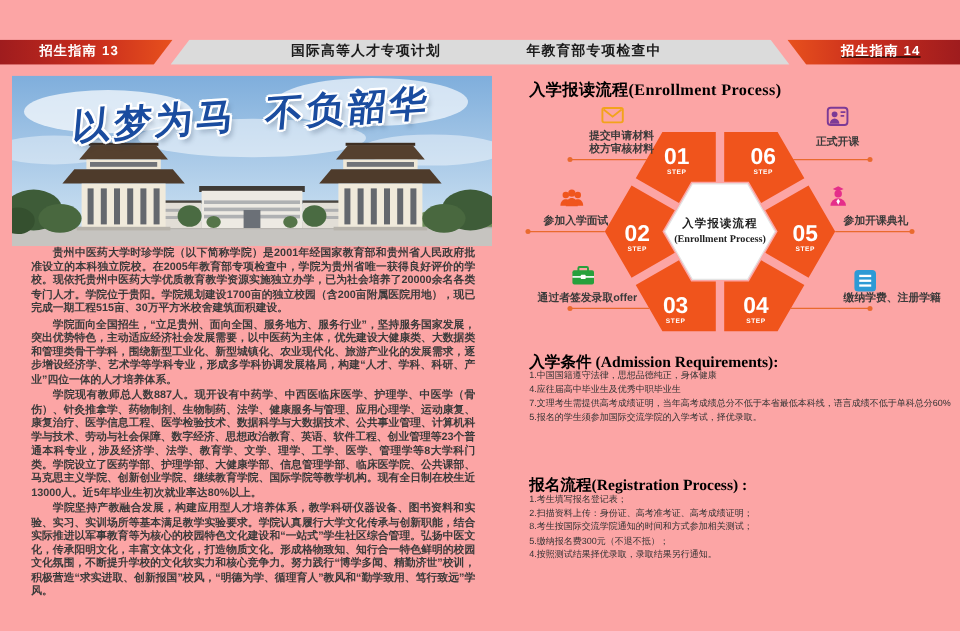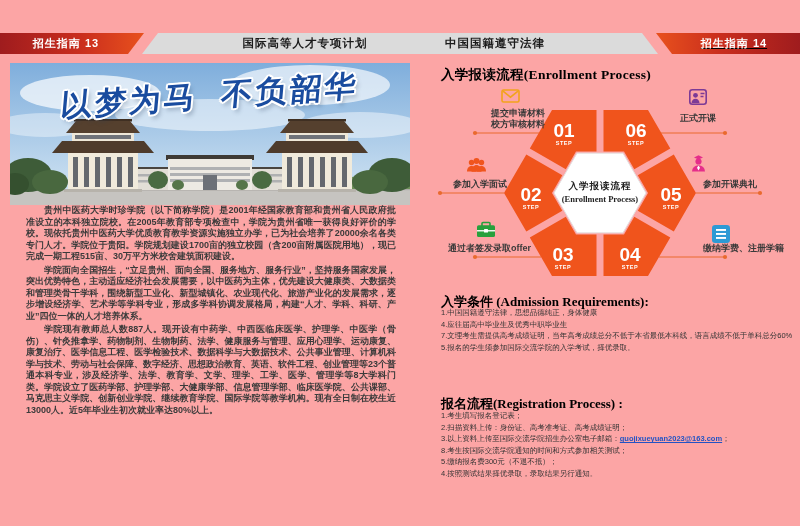--- a/index.html
+++ b/index.html
@@ -55,21 +55,21 @@
 </head>
 <body>
 
 <div class="canvas">
 
   <div class="hdr hdr-left">
     <div class="hdr-badge">招生指南 13</div>
   </div>
   <div class="hdr hdr-mid">
     <span class="t1">国际高等人才专项计划</span>
-    <span class="t2">中国国籍遵守法律</span>
+    <span class="t2">年教育部专项检查中</span>
   </div>
   <div class="hdr hdr-right">
     <div class="hdr-badge">招生指南 14</div>
   </div>
 
   <div class="photo">
     <svg width="400" height="142" viewBox="0 0 400 142">
       <defs>
         <linearGradient id="sky" x1="0" y1="0" x2="0" y2="1">
           <stop offset="0" stop-color="#7FAEDC"></stop>
@@ -148,20 +148,21 @@
     </svg>
     <div class="slogan">
       <span>以梦为马  不负韶华</span>
     </div>
   </div>
 
   <div class="ltext">
     <p>贵州中医药大学时珍学院（以下简称学院）是2001年经国家教育部和贵州省人民政府批准设立的本科独立院校。在2005年教育部专项检查中，学院为贵州省唯一获得良好评价的学校。现依托贵州中医药大学优质教育教学资源实施独立办学，已为社会培养了20000余名各类专门人才。学院位于贵阳。学院规划建设1700亩的独立校园（含200亩附属医院用地），现已完成一期工程515亩、30万平方米校舍建筑面积建设。</p>
     <p>学院面向全国招生，“立足贵州、面向全国、服务地方、服务行业”，坚持服务国家发展，突出优势特色，主动适应经济社会发展需要，以中医药为主体，优先建设大健康类、大数据类和管理类骨干学科，围绕新型工业化、新型城镇化、农业现代化、旅游产业化的发展需求，逐步增设经济学、艺术学等学科专业，形成多学科协调发展格局，构建“人才、学科、科研、产业”四位一体的人才培养体系。</p>
     <p>学院现有教师总人数887人。现开设有中药学、中西医临床医学、护理学、中医学（骨伤）、针灸推拿学、药物制剂、生物制药、法学、健康服务与管理、应用心理学、运动康复、康复治疗、医学信息工程、医学检验技术、数据科学与大数据技术、公共事业管理、计算机科学与技术、劳动与社会保障、数字经济、思想政治教育、英语、软件工程、创业管理等23个普通本科专业，涉及经济学、法学、教育学、文学、理学、工学、医学、管理学等8大学科门类。学院设立了医药学部、护理学部、大健康学部、信息管理学部、临床医学院、公共课部、马克思主义学院、创新创业学院、继续教育学院、国际学院等教学机构。现有全日制在校生近13000人。近5年毕业生初次就业率达80%以上。</p>
+    <p>学院坚持产教融合发展，构建应用型人才培养体系，教学科研仪器设备、图书资料和实验、实习、实训场所等基本满足教学实验要求。学院认真履行大学文化传承与创新职能，结合实际推进以军事教育等为核心的校园特色文化建设和“一站式”学生社区综合管理。弘扬中医文化，传承阳明文化，丰富文体文化，打造物质文化。形成格物致知、知行合一特色鲜明的校园文化氛围，不断提升学校的文化软实力和核心竞争力。努力践行“博学多闻、精勤济世”校训，积极营造“求实进取、创新报国”校风，“明德为学、循理育人”教风和“勤学致用、笃行致远”学风。</p>
   </div>
 
   <div class="main-title">入学报读流程(Enrollment Process)</div>
 
   <svg class="diagram" viewBox="0 0 360 215">
 
     <line class="conn" x1="45" y1="48" x2="109" y2="48"></line>
     <circle class="dot" cx="45" cy="48" r="2.1"></circle>
     <line class="conn" x1="10" y1="108" x2="74" y2="108"></line>
     <circle class="dot" cx="10" cy="108" r="2.1"></circle>
@@ -261,21 +262,18 @@
     <div class="li">1.中国国籍遵守法律，思想品德纯正，身体健康</div>
     <div class="li">4.应往届高中毕业生及优秀中职毕业生</div>
     <div class="li">7.文理考生需提供高考成绩证明，当年高考成绩总分不低于本省最低本科线，语言成绩不低于单科总分60%</div>
     <div class="li">5.报名的学生须参加国际交流学院的入学考试，择优录取。</div>
   </div>
 
   <div class="sec-title reg-title">报名流程(Registration Process) :</div>
   <div class="rlist reg-list">
     <div class="li">1.考生填写报名登记表；</div>
     <div class="li">2.扫描资料上传：身份证、高考准考证、高考成绩证明；</div>
-    <div class="li">
-      <span>3.以上资料上传至国际交流学院招生办公室电子邮箱：</span><a class="email" href="#">guojixueyuan2023@163.com</a><span>；</span>
-    </div>
     <div class="li">8.考生按国际交流学院通知的时间和方式参加相关测试；</div>
     <div class="li">5.缴纳报名费300元（不退不抵）；</div>
     <div class="li">4.按照测试结果择优录取，录取结果另行通知。</div>
   </div>
 
 </div>
 
 </body></html>

